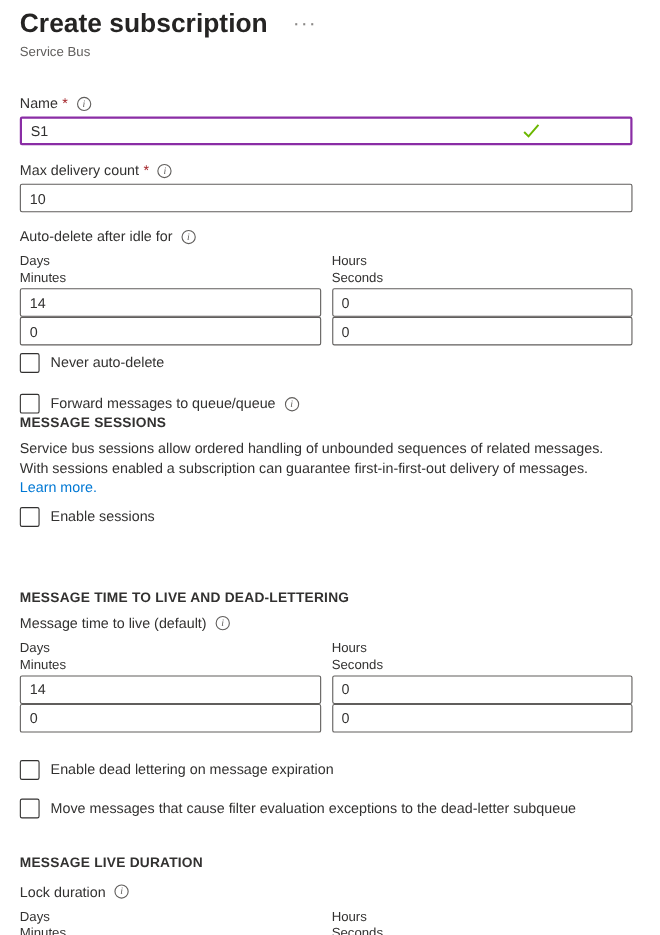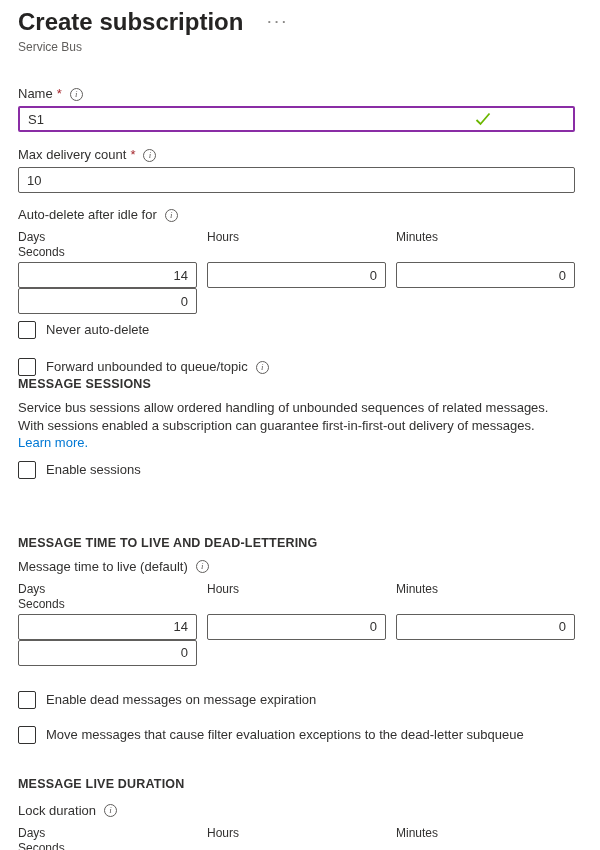--- a/index.html
+++ b/index.html
@@ -33,23 +33,23 @@
   .text-input {
     width:557px; height:26px; border:1px solid #605e5c; border-radius:2px;
     font-family:"Liberation Sans", sans-serif; font-size:13px; color:#323130;
     padding:0 8px; background:#fff; outline:none; display:block;
   }
   .input-wrap { position:relative; width:482px; }
   .input-wrap .text-input { border:2px solid #8a2da5; }
   .check-icon { position:absolute; right:9px; top:6px; pointer-events:none; }
 
   
-  .row4 { width:557px; display:grid; grid-template-columns:repeat(3,1fr); column-gap:10px; }
+  .row4 { width:557px; display:grid; grid-template-columns:repeat(2,1fr); column-gap:10px; }
   .col-label { font-size:12px; line-height:15px; color:#323130; }
-  .row4 .text-input { width:100%;text-align:right; }
+  .row4 .text-input { width:100%; }
 
   
   .checkbox-row { display:flex; align-items:center; }
   .checkbox {
     appearance:none; -webkit-appearance:none;
     width:18px; height:18px; border:1px solid #323130; border-radius:2px;
     background:#fff; margin:0 10px 0 0; flex:0 0 auto; cursor:pointer;
   }
   .checkbox-label { font-size:13px; color:#323130; line-height:18px; }
 
@@ -137,21 +137,21 @@
     <input class="text-input" type="text" value="0" style="">
   </div>
   <div class="checkbox-row mt-nevercb">
     <input type="checkbox" class="checkbox" style="">
     <span class="checkbox-label">Never auto-delete</span>
   </div>
 
   
   <div class="checkbox-row mt-forwardcb">
     <input type="checkbox" class="checkbox" style="">
-    <span class="checkbox-label">Forward unbounded to queue/topic</span>
+    <span class="checkbox-label">Forward messages to queue/queue</span>
     <span class="info-icon"></span>
   </div>
 
   
   <div class="section-heading mt-sessions-h">MESSAGE SESSIONS</div>
   <p class="section-desc mt-sessions-p"><span>Service bus sessions allow ordered handling of unbounded sequences of related messages. With sessions enabled a subscription can guarantee first-in-first-out delivery of messages. </span><a class="link">Learn more.</a></p>
   <div class="checkbox-row mt-sessions-cb">
     <input type="checkbox" class="checkbox" style="">
     <span class="checkbox-label">Enable sessions</span>
   </div>
@@ -169,21 +169,21 @@
     <span class="col-label">Seconds</span>
   </div>
   <div class="row4 mt-durinputs">
     <input class="text-input" type="text" value="14" style="">
     <input class="text-input" type="text" value="0" style="">
     <input class="text-input" type="text" value="0" style="">
     <input class="text-input" type="text" value="0" style="">
   </div>
   <div class="checkbox-row mt-dlcb1">
     <input type="checkbox" class="checkbox" style="">
-    <span class="checkbox-label">Enable dead messages on message expiration</span>
+    <span class="checkbox-label">Enable dead lettering on message expiration</span>
   </div>
   <div class="checkbox-row mt-dlcb2">
     <input type="checkbox" class="checkbox" style="">
     <span class="checkbox-label">Move messages that cause filter evaluation exceptions to the dead-letter subqueue</span>
   </div>
 
   
   <div class="section-heading mt-lock-h">MESSAGE LIVE DURATION</div>
   <div class="field-label mt-lock-label">
     <span>Lock duration</span>

